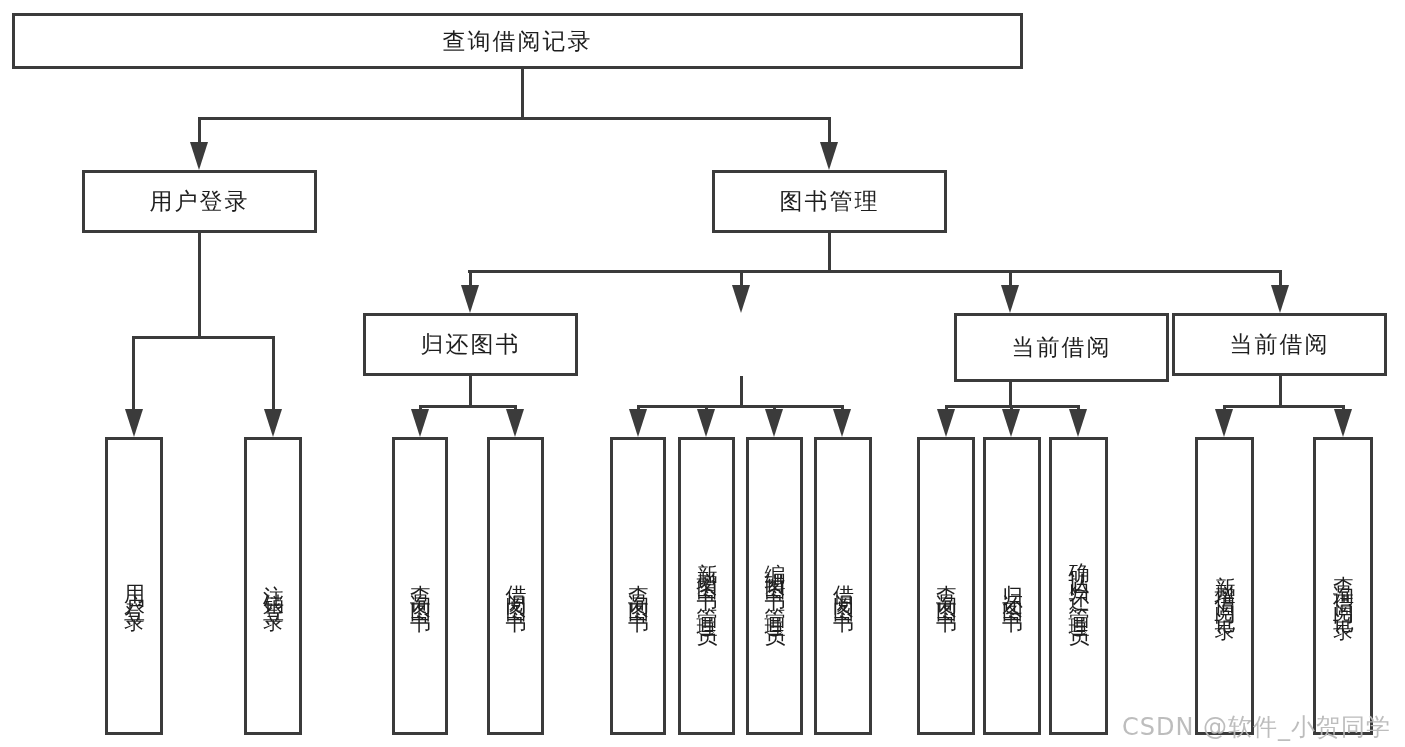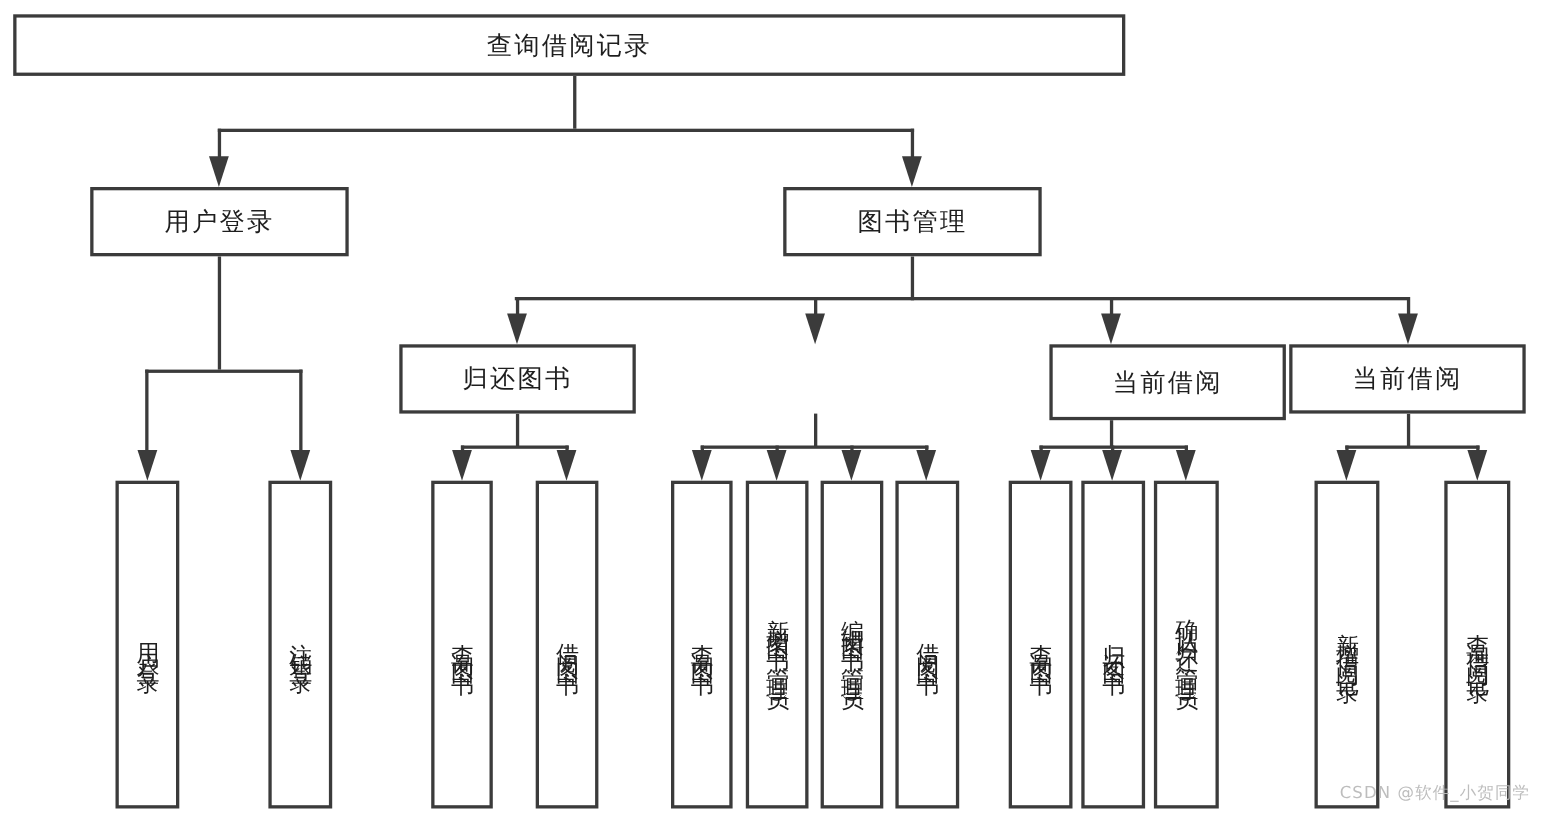--- a/index.html
+++ b/index.html
@@ -20,21 +20,21 @@
   }
   .vnode {
     position:absolute; box-sizing:border-box; border:3px solid #3b3b3b; background:#ffffff;
     display:flex; align-items:center; justify-content:center;
   }
   .vtext {
     writing-mode:vertical-rl; text-orientation:mixed;
     font-size:21px; letter-spacing:9px; color:#1e1e1e; line-height:1;
   }
   .watermark {
-    position:absolute; right:14px; top:711px; font-size:15px;
+    position:absolute; right:14px; top:711px; font-size:24px;
     color:rgba(185,185,185,0.95); letter-spacing:1px; z-index:10; white-space:nowrap;
   }
 </style>
 </head>
 <body>
 
 <div class="canvas">
 
   <div class="ln" style="left:521px; top:69px;  width:3px;  height:48px;"></div>
   <div class="ln" style="left:198px; top:117px; width:633px; height:3px;"></div>

